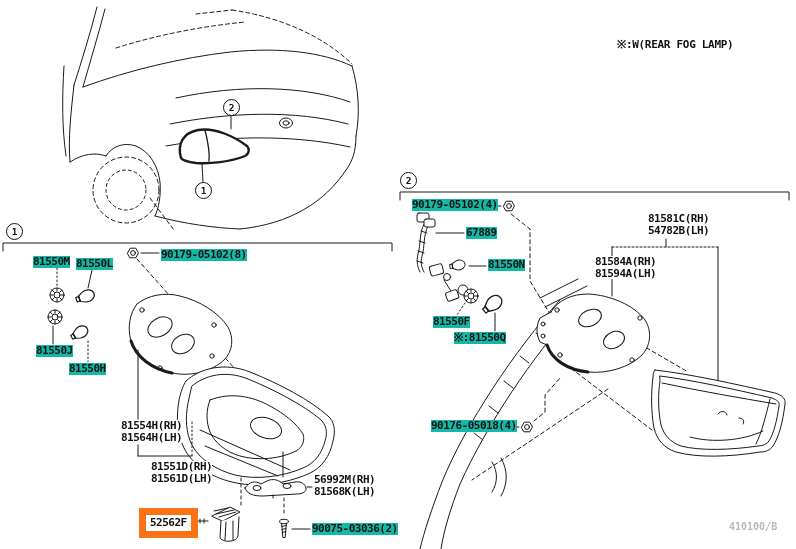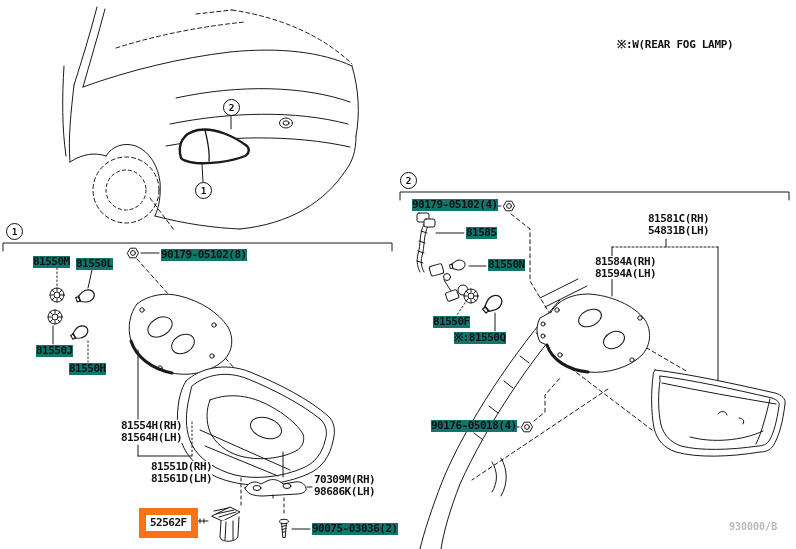--- a/index.html
+++ b/index.html
@@ -1,20 +1,20 @@
 <!DOCTYPE html>
 <html><head>
 <meta charset="utf-8">
 <style>
   html,body{margin:0;padding:0;background:#fff;}
   .canvas{position:relative;width:796px;height:549px;background:#fff;overflow:hidden;
           font-family:"DejaVu Sans Mono",monospace;}
   svg{position:absolute;left:0;top:0;}
   .lbl,.lblpair{position:absolute;font:bold 11px "DejaVu Sans Mono",monospace;
-          letter-spacing:-0.5px;color:#111;background:#0f766e;white-space:nowrap;line-height:11.5px;}
+          letter-spacing:-0.5px;color:#111;background:#14b8a6;white-space:nowrap;line-height:11.5px;}
   .lblpair div{background:#fff;}
   .circ{position:absolute;width:15px;height:15px;border:1.3px solid #111;border-radius:50%;
         background:#fff;font:bold 9.5px "DejaVu Sans Mono",monospace;color:#111;
         text-align:center;line-height:15px;}
   .selbox{position:absolute;border:7px solid #f97316;background:#fff;padding:1px 4px 2px 4px;
         font:bold 11px "DejaVu Sans Mono",monospace;letter-spacing:-0.5px;color:#111;}
   .note{position:absolute;left:617px;top:36px;font:bold 11px "DejaVu Sans Mono",monospace;
         letter-spacing:-0.3px;color:#111;}
   .watermark{position:absolute;left:729px;top:521px;font:bold 10px "DejaVu Sans Mono",monospace;
         color:#b9b9b9;}
@@ -245,21 +245,21 @@
   <use href="#ic-nut" transform="translate(527,427)"></use>
   <use href="#ic-bulb" transform="translate(459,265) rotate(-10) scale(0.95)"></use>
   <g>
     <circle cx="463" cy="290" r="5" fill="#fff"></circle>
     <use href="#ic-socket" transform="translate(471,296)"></use>
   </g>
   <use href="#ic-bulb" transform="translate(494,303) rotate(-40) scale(1.3)"></use>
 </svg>
 
 <div class="note">※:W(REAR FOG LAMP)</div>
-<div class="watermark">930000/B</div>
+<div class="watermark">410100/B</div>
 
 <div class="circ" style="left:223px;top:99px">2</div>
 <div class="circ" style="left:195px;top:182px">1</div>
 <div class="circ" style="left:6px;top:223px">1</div>
 <div class="circ" style="left:400px;top:172px">2</div>
 
 <div class="lbl" style="left:161px;top:249px">90179-05102(8)</div>
 <div class="lbl" style="left:33px;top:256px">81550M</div>
 <div class="lbl" style="left:76px;top:258px">81550L</div>
 <div class="lbl" style="left:36px;top:345px">81550J</div>
@@ -267,33 +267,33 @@
 <div class="lblpair" style="left:121px;top:420px">
   <div>81554H(RH)</div>
   <div>81564H(LH)</div>
 </div>
 <div class="lblpair" style="left:151px;top:461px">
   <div>81551D(RH)</div>
   <div>81561D(LH)</div>
 </div>
 <div class="selbox" style="left:139px;top:508px">52562F</div>
 <div class="lblpair" style="left:314px;top:474px">
-  <div>70309M(RH)</div>
-  <div>98686K(LH)</div>
+  <div>56992M(RH)</div>
+  <div>81568K(LH)</div>
 </div>
 <div class="lbl" style="left:312px;top:523px">90075-03036(2)</div>
 
 <div class="lbl" style="left:412px;top:199px">90179-05102(4)</div>
-<div class="lbl" style="left:466px;top:227px">81585</div>
+<div class="lbl" style="left:466px;top:227px">67889</div>
 <div class="lbl" style="left:488px;top:259px">81550N</div>
 <div class="lbl" style="left:433px;top:316px">81550F</div>
 <div class="lbl" style="left:454px;top:332px">※:81550Q</div>
 <div class="lbl" style="left:431px;top:420px">90176-05018(4)</div>
 <div class="lblpair" style="left:648px;top:213px">
   <div>81581C(RH)</div>
-  <div>54831B(LH)</div>
+  <div>54782B(LH)</div>
 </div>
 <div class="lblpair" style="left:595px;top:256px">
   <div>81584A(RH)</div>
   <div>81594A(LH)</div>
 </div>
 
 </div>
 
 </body></html>

